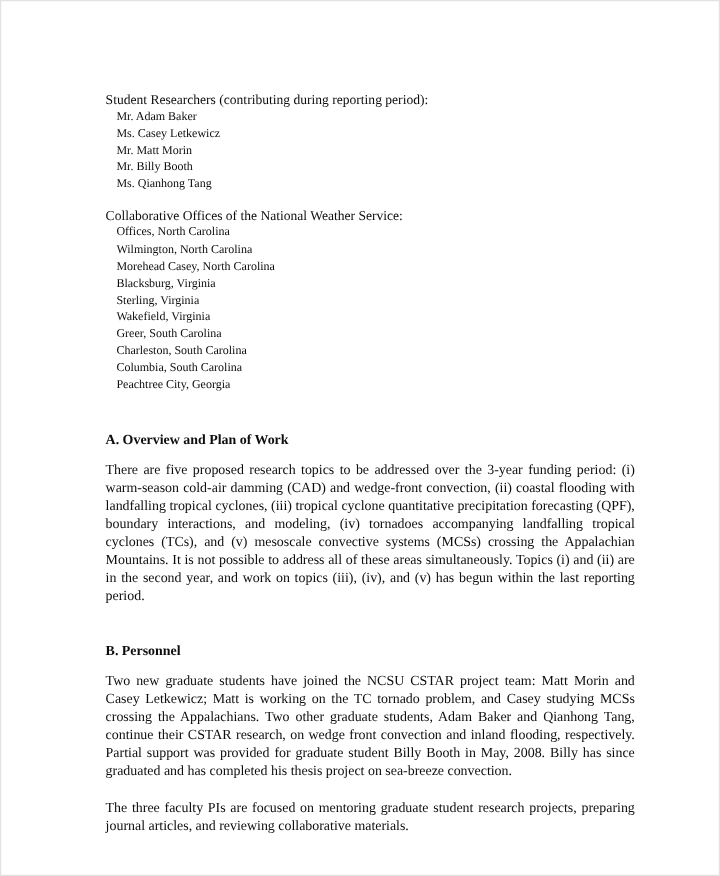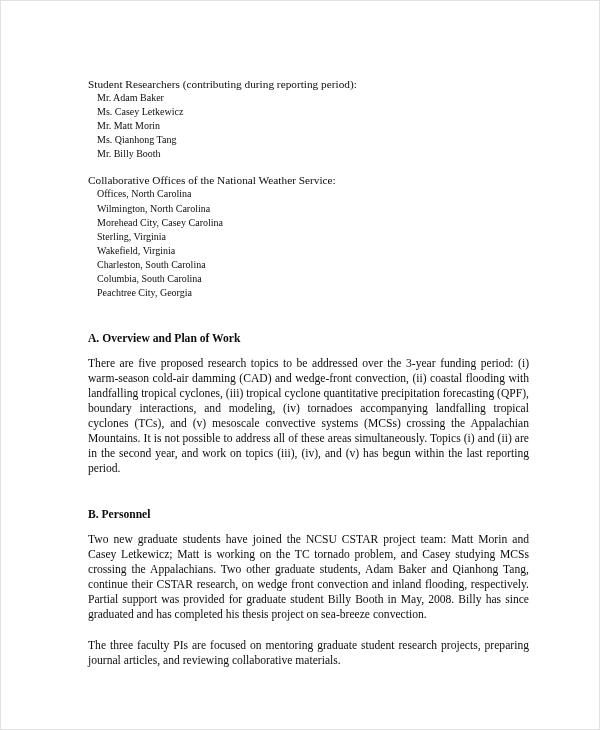--- a/index.html
+++ b/index.html
@@ -75,33 +75,35 @@
 
 <div class="page">
   <div class="content">
 
     <div class="roster">
       <div class="roster-title">Student Researchers (contributing during reporting period):</div>
       <ul class="roster-list">
         <li>Mr. Adam Baker</li>
         <li>Ms. Casey Letkewicz</li>
         <li>Mr. Matt Morin</li>
+        <li>Mr. Billy Booth</li>
         <li>Ms. Qianhong Tang</li>
-        <li>Mr. Billy Booth</li>
       </ul>
     </div>
 
     <div class="roster">
       <div class="roster-title">Collaborative Offices of the National Weather Service:</div>
       <ul class="roster-list">
         <li>Offices, North Carolina</li>
         <li>Wilmington, North Carolina</li>
-        <li>Morehead City, Casey Carolina</li>
+        <li>Morehead Casey, North Carolina</li>
+        <li>Blacksburg, Virginia</li>
         <li>Sterling, Virginia</li>
         <li>Wakefield, Virginia</li>
+        <li>Greer, South Carolina</li>
         <li>Charleston, South Carolina</li>
         <li>Columbia, South Carolina</li>
         <li>Peachtree City, Georgia</li>
       </ul>
     </div>
 
     <div class="section">
       <h2 class="section-heading">A. Overview and Plan of Work</h2>
       <p class="body-text">There are five proposed research topics to be addressed over the 3-year funding period: (i) warm-season cold-air damming (CAD) and wedge-front convection, (ii) coastal flooding with landfalling tropical cyclones, (iii) tropical cyclone quantitative precipitation forecasting (QPF), boundary interactions, and modeling, (iv) tornadoes accompanying landfalling tropical cyclones (TCs), and (v) mesoscale convective systems (MCSs) crossing the Appalachian Mountains.  It is not possible to address all of these areas simultaneously.  Topics (i) and (ii) are in the second year, and work on topics (iii), (iv), and (v) has begun within the last reporting period.</p>
     </div>

